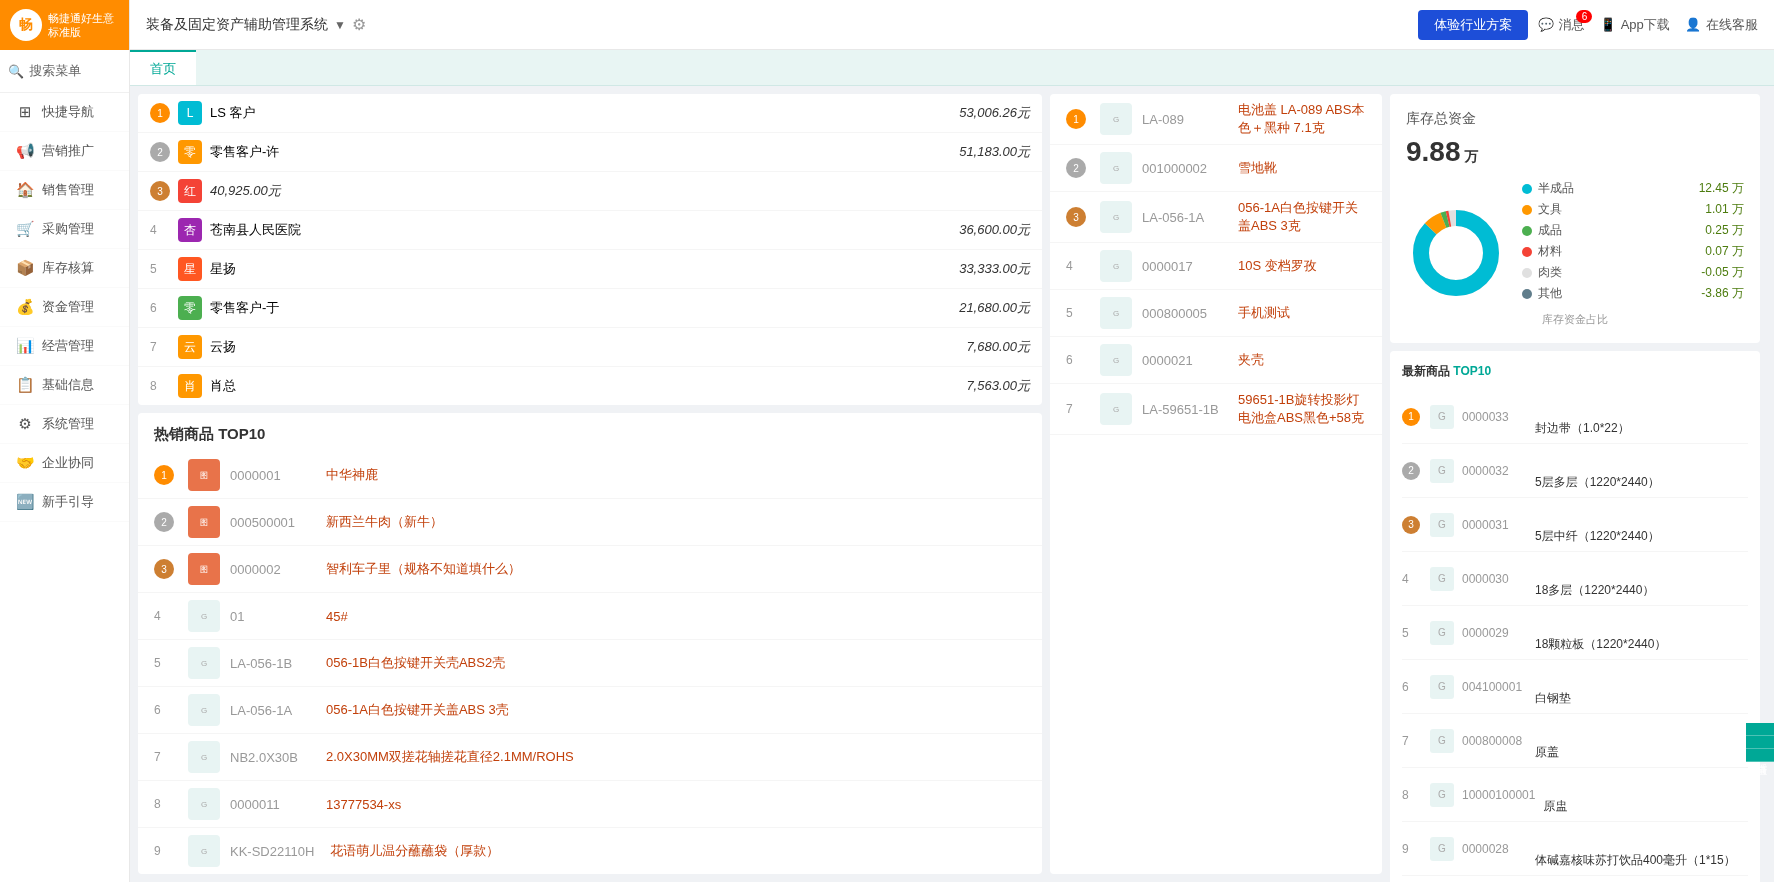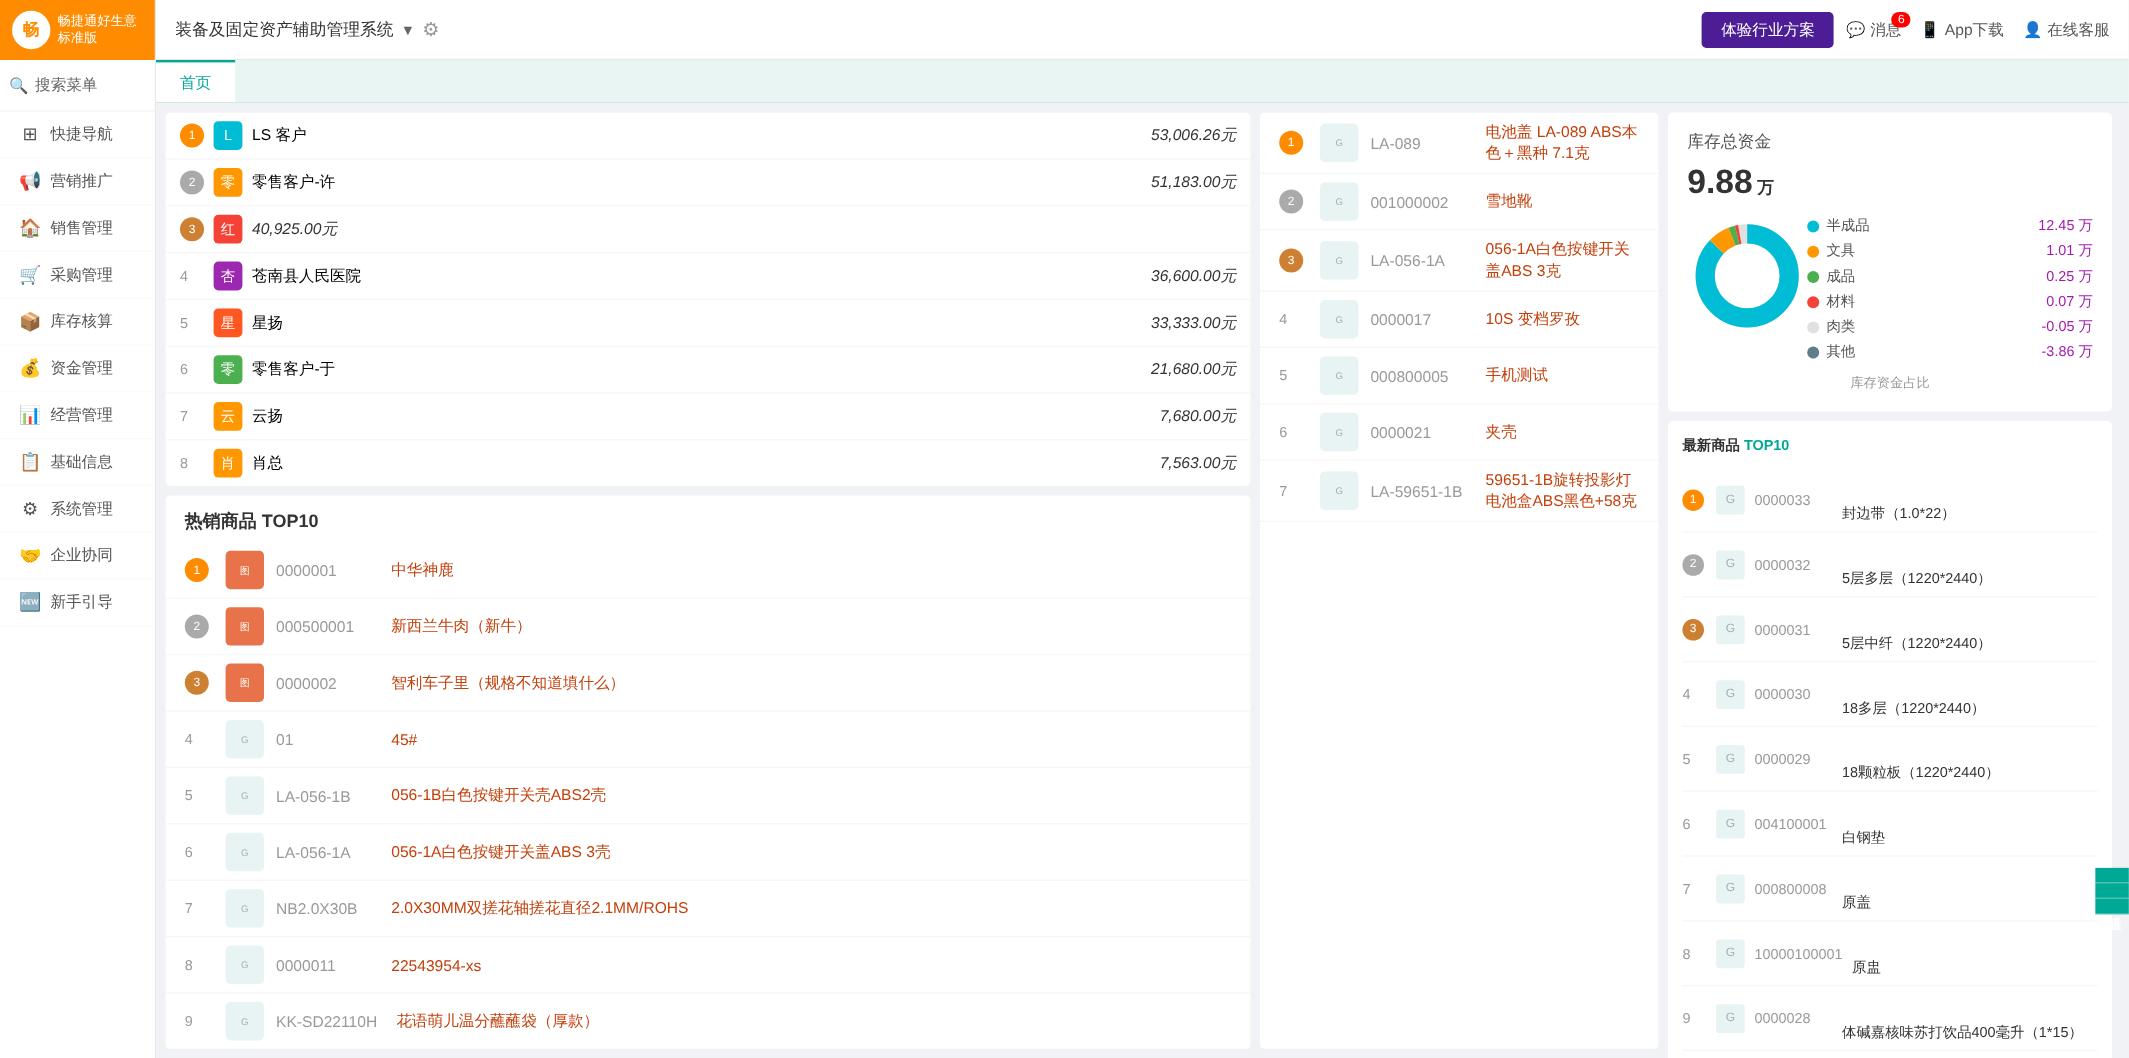--- a/index.html
+++ b/index.html
@@ -98,21 +98,21 @@
       font-size: 12px;
     }
     .topbar-settings-btn {
       background: none;
       border: none;
       cursor: pointer;
       color: #999;
       font-size: 16px;
     }
     .topbar-trial-btn {
-      background: #4c1d95;
+      background: #1d4ed8;
       color: #fff;
       border: none;
       padding: 6px 16px;
       border-radius: 4px;
       cursor: pointer;
       font-size: 13px;
     }
     .topbar-right {
       display: flex;
       align-items: center;
@@ -275,37 +275,38 @@
     }
     .inventory-total span {
       font-size: 28px;
       font-weight: bold;
       color: #333;
     }
     .inventory-total .unit { font-size: 14px; color: #333; }
 
     .donut-container {
       display: flex;
-      align-items: flex-start;
+      align-items: flex-end;
+      gap: 16px;
     }
     .donut-svg { width: 100px; height: 100px; }
     .legend-list { flex: 1; }
     .legend-item {
       display: flex;
       align-items: center;
       gap: 6px;
       margin-bottom: 4px;
       font-size: 12px;
     }
     .legend-dot {
       width: 10px; height: 10px;
       border-radius: 50%;
     }
     .legend-label { flex: 1; color: #555; }
-    .legend-value { color: #a21caf; font-size: 12px; }
+    .legend-value { color: #4d7c0f; font-size: 12px; }
 
     .inventory-subtitle {
       font-size: 11px;
       color: #999;
       text-align: center;
       margin-top: 6px;
     }
 
     
     .latest-panel {
@@ -578,21 +579,21 @@
             <div class="product-row">
     <div class="product-rank"><span>7</span></div>
     <div class="product-thumb" style="background:#e8f4f3; color:#aaa; font-size:8px;">G</div>
     <span class="product-code">NB2.0X30B</span>
     <span class="product-name">2.0X30MM双搓花轴搓花直径2.1MM/ROHS</span>
   </div>
             <div class="product-row">
     <div class="product-rank"><span>8</span></div>
     <div class="product-thumb" style="background:#e8f4f3; color:#aaa; font-size:8px;">G</div>
     <span class="product-code">0000011</span>
-    <span class="product-name">22543954-xs</span>
+    <span class="product-name">13777534-xs</span>
   </div>
             <div class="product-row">
     <div class="product-rank"><span>9</span></div>
     <div class="product-thumb" style="background:#e8f4f3; color:#aaa; font-size:8px;">G</div>
     <span class="product-code">KK-SD22110H</span>
     <span class="product-name">花语萌儿温分蘸蘸袋（厚款）</span>
   </div>
           </div>
       </div>
     </div>

